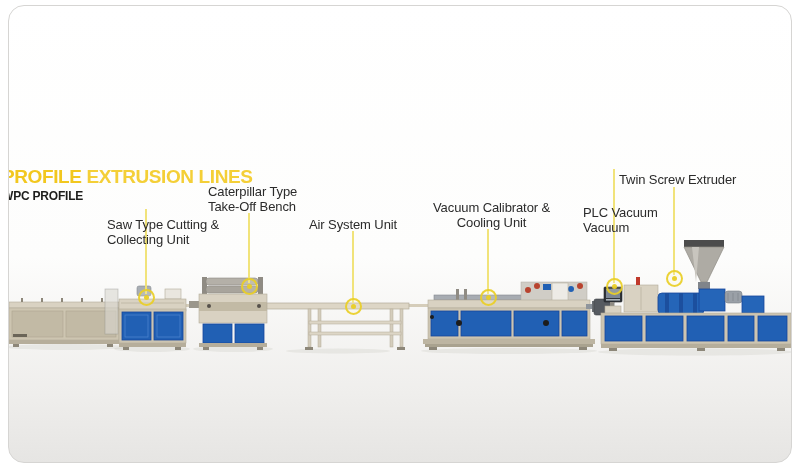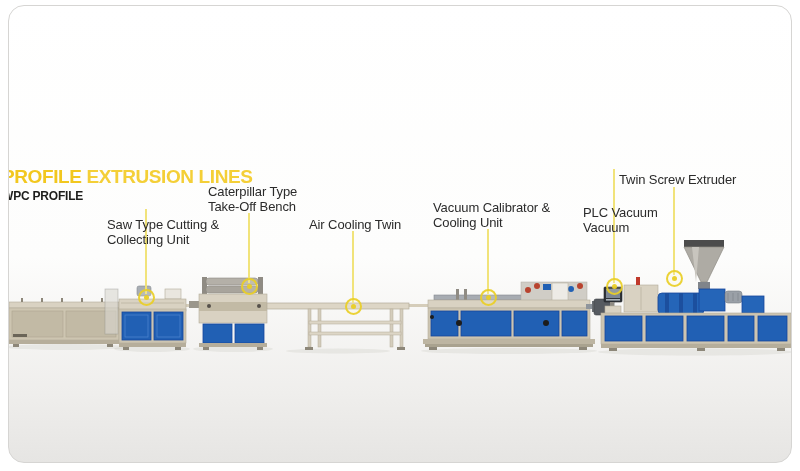--- a/index.html
+++ b/index.html
@@ -203,23 +203,23 @@
 
     <div class="mlabel" style="left:98px; top:211px;">
       <div>Saw Type Cutting &amp;</div>
       <div>Collecting Unit</div>
     </div>
     <div class="mlabel" style="left:199px; top:178px;">
       <div>Caterpillar Type</div>
       <div>Take-Off Bench</div>
     </div>
     <div class="mlabel" style="left:300px; top:211px;">
-      <div>Air Cooling Twin</div>
-    </div>
-    <div class="mlabel" style="left:424px; top:194px;">
+      <div>Air System Unit</div>
+    </div>
+    <div class="mlabel" style="left:424px; top:194px;text-align:center;">
       <div>Vacuum Calibrator &amp;</div>
       <div>Cooling Unit</div>
     </div>
     <div class="mlabel" style="left:574px; top:199px;">
       <div>PLC Vacuum</div>
       <div>Vacuum</div>
     </div>
     <div class="mlabel" style="left:610px; top:166px;">
       <div>Twin Screw Extruder</div>
     </div>

